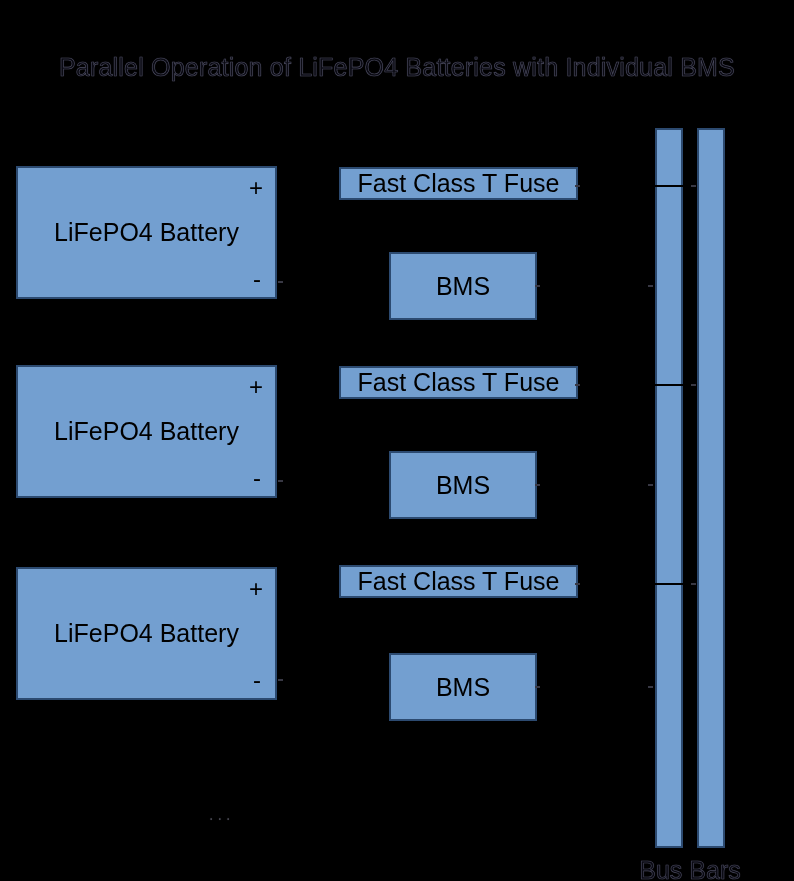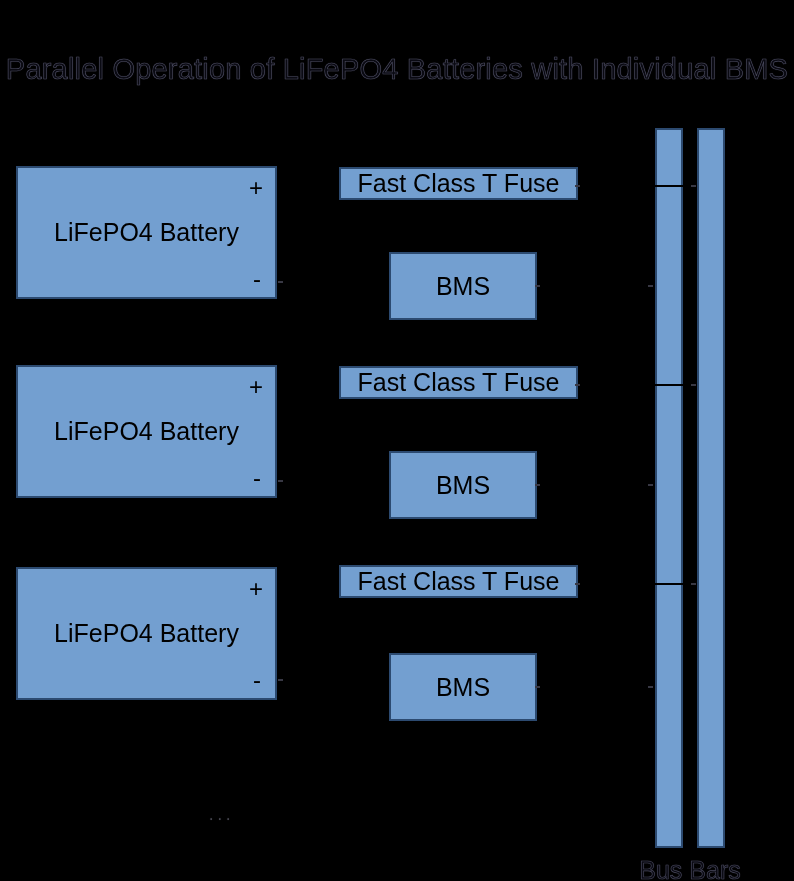--- a/index.html
+++ b/index.html
@@ -14,21 +14,21 @@
     background: #000000;
     overflow: hidden;
     font-family: "Liberation Sans", sans-serif;
   }
   .title {
     position: absolute;
     top: 53px;
     left: 0;
     width: 794px;
     text-align: center;
-    font-size: 29px;
+    font-size: 25px;
     color: #0a0a12;
     -webkit-text-stroke: 0.6px #4a4a5e;
     text-shadow: 0 0 1px #3e3e52;
     letter-spacing: 0.2px;
   }
   .box {
     position: absolute;
     background: #739fd0;
     border: 2px solid #2c4a70;
     box-sizing: border-box;

